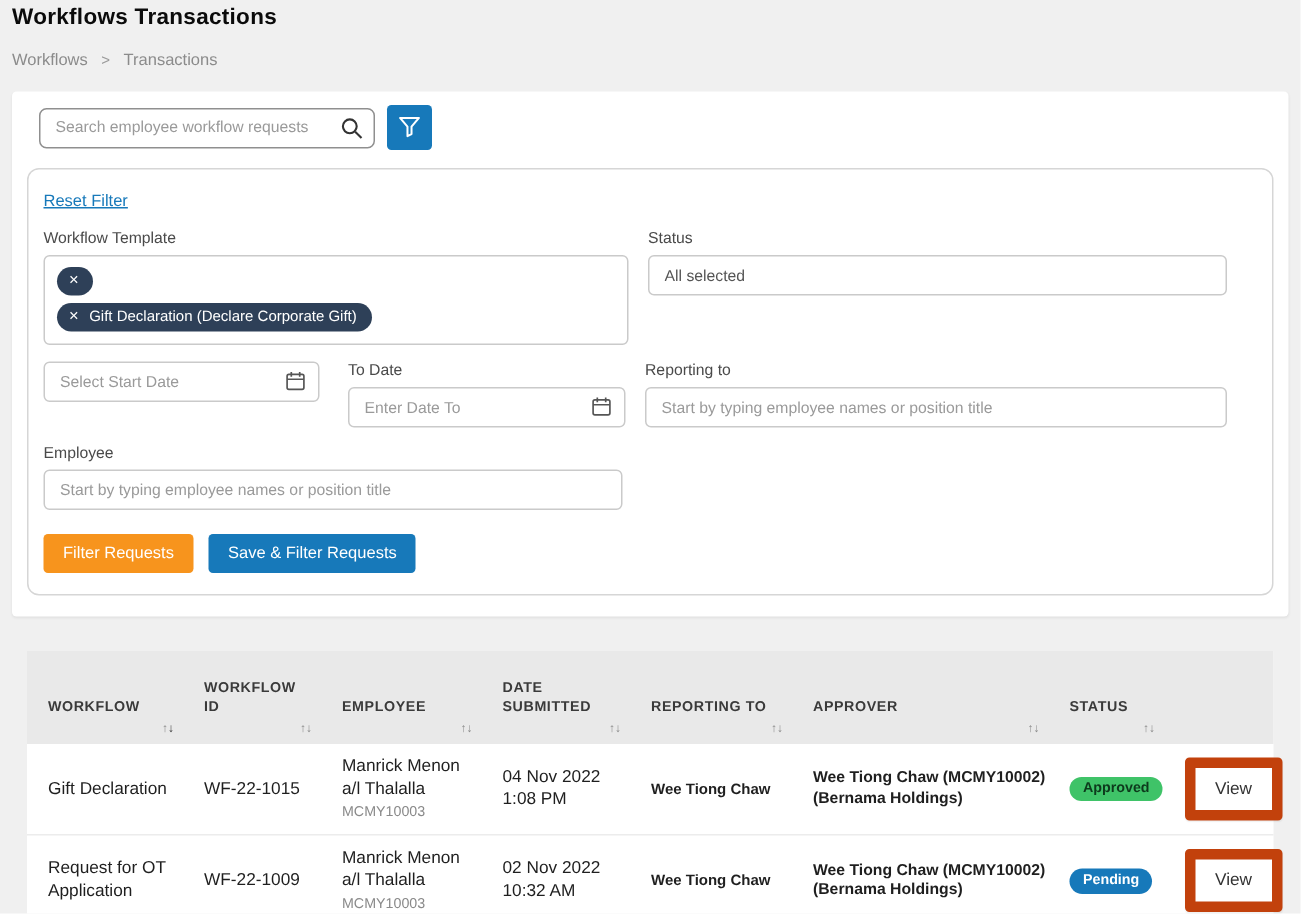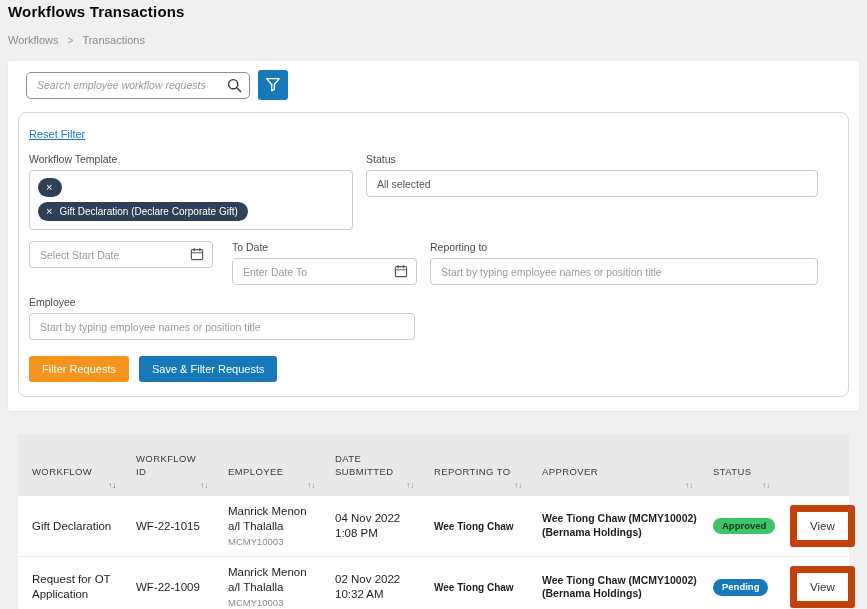--- a/index.html
+++ b/index.html
@@ -40,21 +40,20 @@
   }
   .toolbar { display: flex; align-items: center; gap: 8px; padding: 2px 2px 0 10px; }
   .search-wrap { position: relative; width: 224px; }
   .search-wrap input {
     width: 100%; height: 27px;
     border: 1px solid #8f8f8f; border-radius: 5px;
     padding: 0 30px 0 10px;
     font-size: 10.5px; color: #333;
     font-family: "Liberation Sans", sans-serif;
     outline: none;
-    font-style: italic;
   }
   .search-wrap input::placeholder { color: #9a9a9a; }
   .search-icon { position: absolute; right: 7px; top: 5px; cursor: pointer; }
   .filter-toggle {
     width: 30px; height: 30px;
     background: #1779ba; border: none; border-radius: 3px;
     display: flex; align-items: center; justify-content: center;
     cursor: pointer;
   }
 
@@ -67,21 +66,21 @@
   .reset-link {
     display: inline-block;
     font-size: 11px;
     color: #1779ba;
     text-decoration: underline;
     cursor: pointer;
     text-align: right;
   }
   .f-label { font-size: 10.5px; color: #4a4a4a; margin-bottom: 5px; }
   .f-row { display: flex; margin-top: 11px; }
-  .col-l { width: 324px; flex: none; }
+  .col-l { width: 390px; flex: none; }
   .col-r { flex: 1; margin-left: 13px; }
 
   .template-box {
     border: 1px solid #cacaca; border-radius: 4px;
     min-height: 57px;
     padding: 7px 8px 3px 8px;
   }
   .tag {
     display: flex; width: fit-content; align-items: center; gap: 7px;
     background: #2e4058; color: #fff;
@@ -126,21 +125,21 @@
     background: #fff;
   }
   .tgrid {
     display: grid;
     grid-template-columns: 104px 92px 107px 99px 108px 171px 77px 73px;
   }
   .thead { background: #e9e9e9; min-height: 62px; }
   .th {
     display: flex; flex-direction: column; justify-content: flex-end;
     padding: 8px 6px 6px 14px;
-    font-size: 9.5px; font-weight: 400; color: #3a3a3a;
+    font-size: 9.5px; font-weight: 700; color: #3a3a3a;
     letter-spacing: .4px; line-height: 1.35;
     cursor: pointer;
   }
   .sort { align-self: flex-end; color: #8a8a8a; font-size: 8px; line-height: 1; margin-top: 3px; letter-spacing: 0; }
   .sort .active { color: #3a3a3a; }
 
   .trow {
     align-items: center;
     min-height: 59px;
     border-bottom: 1px solid #ececec;

